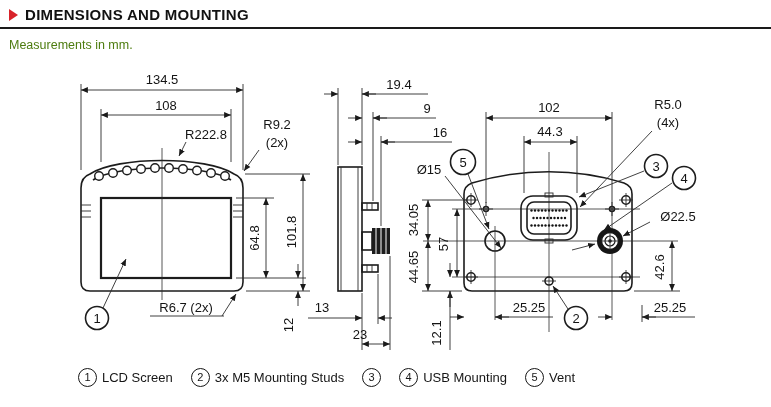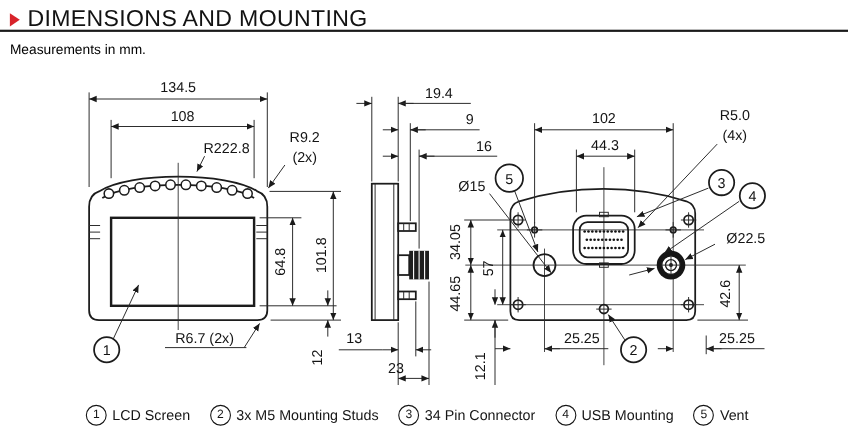--- a/index.html
+++ b/index.html
@@ -2,23 +2,23 @@
 <html><head>
 <meta charset="utf-8">
 <style>
   html,body{margin:0;padding:0;}
   body{width:771px;height:407px;background:#ffffff;position:relative;overflow:hidden;
        font-family:"Liberation Sans", sans-serif;color:#111;}
   .hdr{position:absolute;left:0;top:6px;width:771px;}
   .hdr-row{display:flex;align-items:center;gap:7px;padding-left:9px;}
   .tri{width:0;height:0;border-left:9px solid #d8232a;border-top:6px solid transparent;
        border-bottom:6px solid transparent;}
-  .title{font-size:21px;font-weight:normal;letter-spacing:.3px;color:#121212;}
+  .title{font-size:15px;font-weight:bold;letter-spacing:.3px;color:#121212;}
   .rule{position:absolute;left:0;top:27px;width:771px;height:2px;background:#1a1a1a;}
-  .sub{position:absolute;left:9px;top:38px;font-size:12.5px;color:#000000;}
+  .sub{position:absolute;left:9px;top:38px;font-size:12.5px;color:#4d7c0f;}
   svg{position:absolute;left:0;top:55px;}
   svg text{font-family:"Liberation Sans", sans-serif;font-size:13px;fill:#141414;}
   .ol{stroke:#1c1c1c;stroke-width:1.6;fill:none;}
   .ol2{stroke:#1c1c1c;stroke-width:2.2;fill:none;}
   .dim{stroke:#2b2b2b;stroke-width:.9;fill:none;}
   .cl{stroke:#2b2b2b;stroke-width:.8;fill:none;}
   .led{stroke:#1c1c1c;stroke-width:1.4;fill:#fff;}
   .legend{position:absolute;left:78px;top:368px;display:flex;gap:18px;align-items:center;white-space:nowrap;}
   .litem{display:flex;align-items:center;gap:5px;font-size:13px;color:#161616;}
   .lnum{width:17px;height:17px;border:1.4px solid #161616;border-radius:50%;display:flex;
@@ -310,21 +310,20 @@
   <div class="litem">
     <span class="lnum">1</span>
     <span>LCD Screen</span>
   </div>
   <div class="litem">
     <span class="lnum">2</span>
     <span>3x M5 Mounting Studs</span>
   </div>
   <div class="litem">
     <span class="lnum">3</span>
-    <span>34 Pin Connector</span>
   </div>
   <div class="litem">
     <span class="lnum">4</span>
     <span>USB Mounting</span>
   </div>
   <div class="litem">
     <span class="lnum">5</span>
     <span>Vent</span>
   </div>
 </div>

